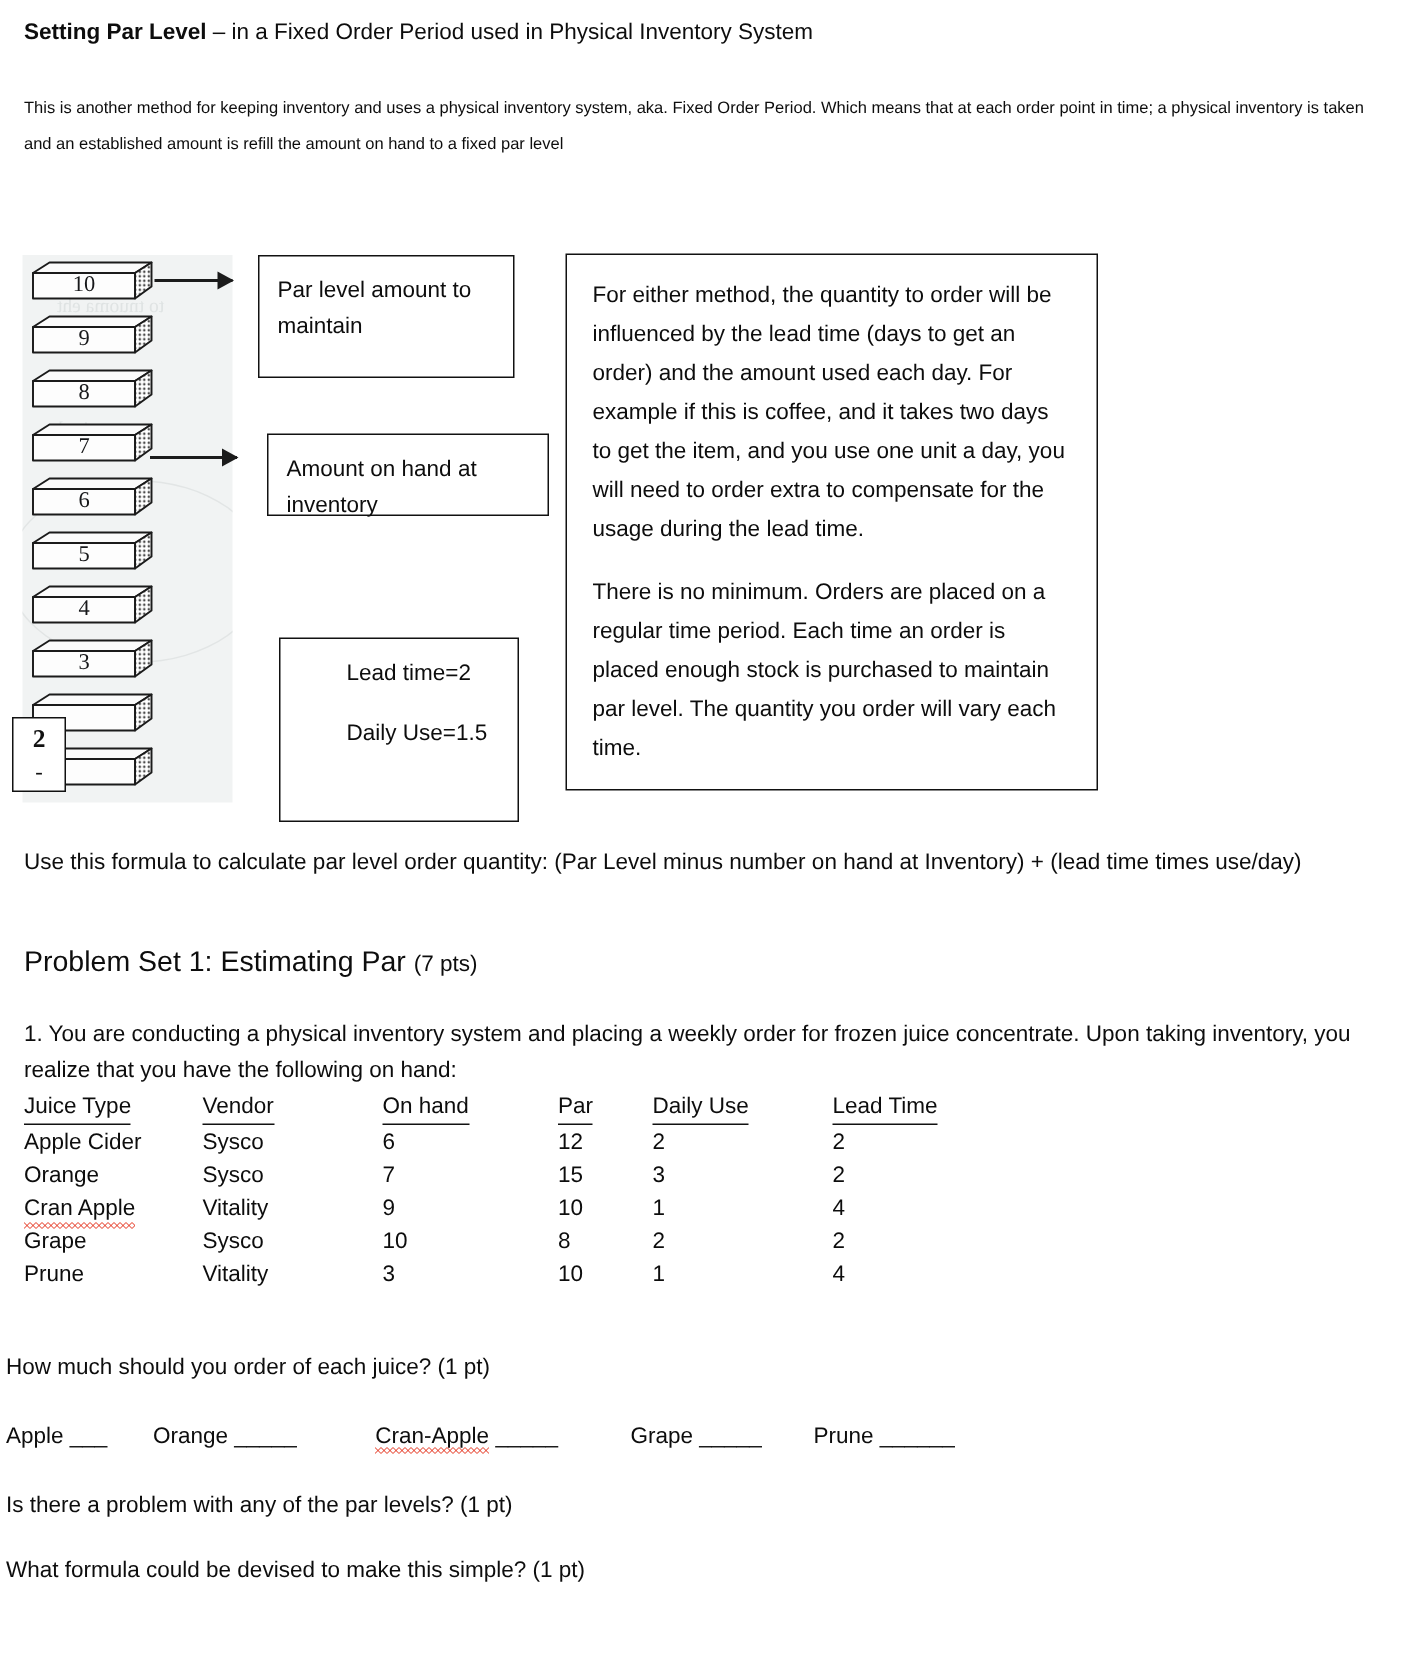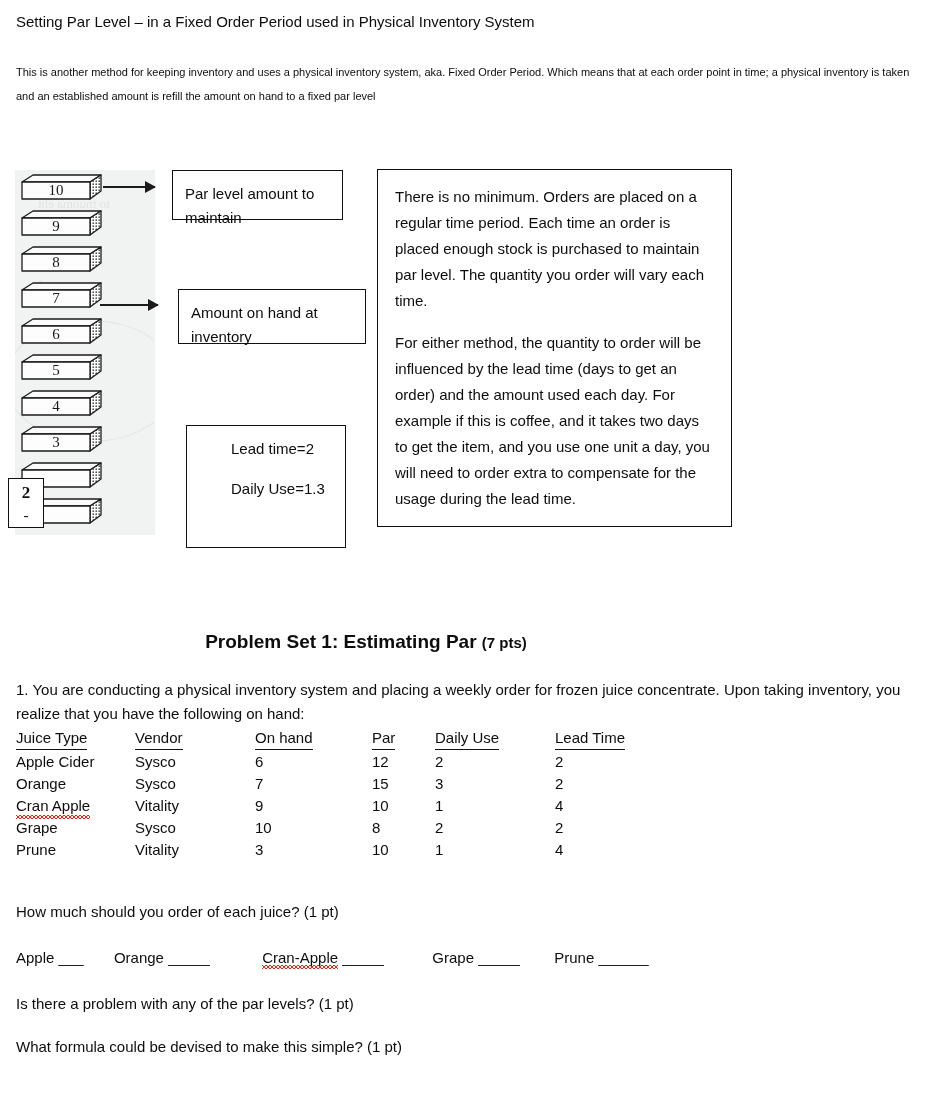--- a/index.html
+++ b/index.html
@@ -20,43 +20,42 @@
 
   .page { position: relative; width: 946px; height: 1102px; }
 
   
   .doc-title {
     position: absolute;
     left: 16px; top: 12px; width: 910px;
     font-size: 15px;
     line-height: 19px;
   }
-  .doc-title .b { font-weight: normal; margin-top: 44px; }
+  .doc-title .b { font-weight: bold; margin-top: 44px; }
 
   .intro-para {
     position: absolute;
     left: 16px; top: 60px; width: 900px;
     font-size: 11px;
     line-height: 24px;
   }
 
   .formula-para {
     position: absolute;
     left: 16px; top: 563px; width: 915px;
     font-size: 15px;
     line-height: 24px;
   }
 
   .ps-heading {
     position: absolute;
     left: 16px; top: 630px; width: 700px;
     font-size: 19px;
-    font-weight: bold;
+    font-weight: normal;
     line-height: 24px;
-    text-align: center;
   }
   .ps-heading .pts { font-size: 15px; }
 
   .q-intro {
     position: absolute;
     left: 16px; top: 678px; width: 905px;
     font-size: 15px;
     line-height: 24px;
   }
 
@@ -128,21 +127,21 @@
   
   .callout {
     position: absolute;
     border: 1.6px solid #111111;
     background: #ffffff;
     box-sizing: border-box;
     font-size: 15px;
     line-height: 24px;
     padding: 11px 12px 10px 12px;
   }
-  .callout.par   { left: 172px; top: 170px;  width: 171px; height: 50px; }
+  .callout.par   { left: 172px; top: 170px;  width: 171px; height: 82px; }
   .callout.onhand{ left: 178px; top: 289px;  width: 188px; height: 55px; }
   .callout.lead  { left: 186px; top: 425px;  width: 160px; height: 123px; padding-left: 44px; }
   .callout.lead .ln2 { margin-top: 16px; }
 
   .callout.explain {
     left: 377px; top: 169px;
     width: 355px; height: 358px;
     padding: 14px 17px;
     line-height: 26px;
   }
@@ -207,21 +206,21 @@
     background-image:
       linear-gradient(45deg, transparent 45%, #e32b15 45%, #e32b15 55%, transparent 55%),
       linear-gradient(-45deg, transparent 45%, #e32b15 45%, #e32b15 55%, transparent 55%);
     background-size: 4px 4px;
     padding-bottom: 3px;
   }
 
   
   .qline {
     position: absolute;
-    left: 16px;
+    left: 4px;
     font-size: 15px;
     line-height: 22px;
     white-space: nowrap;
   }
   .q-order   { top: 901px; }
   .q-blanks  { top: 947px; }
   .q-problem { top: 993px; }
   .q-formula { top: 1036px; }
 
   .blanks-row span.gap { display: inline-block; }
@@ -367,28 +366,29 @@
     <div class="v">2</div>
     <div class="d">-</div>
   </div>
 
   <div class="callout par">Par level amount to maintain</div>
 
   <div class="callout onhand">Amount on hand at inventory</div>
 
   <div class="callout lead">
     <div>Lead time=2</div>
-    <div class="ln2">Daily Use=1.3</div>
+    <div class="ln2">Daily Use=1.5</div>
   </div>
 
   <div class="callout explain">
+    <p>For either method, the quantity to order will be influenced by the lead time (days to get an order) and the amount used each day.  For example if this is coffee, and it takes two days to get the item,  and you use one unit a day, you will need to order extra to compensate for the usage during the lead time.</p>
     <p>There is no minimum. Orders are placed on a regular time period. Each time an order is placed enough stock is purchased to maintain par level. The quantity you order will vary each time.</p>
-    <p>For either method, the quantity to order will be influenced by the lead time (days to get an order) and the amount used each day.  For example if this is coffee, and it takes two days to get the item,  and you use one unit a day, you will need to order extra to compensate for the usage during the lead time.</p>
-  </div>
-
+  </div>
+
+  <div class="formula-para">Use this formula to calculate par level order quantity:  (Par Level minus number on hand at   Inventory)  + (lead time times use/day)</div>
 
   <div class="ps-heading">
     <span>Problem Set 1:  Estimating Par</span>
     <span class="pts">(7 pts)</span>
   </div>
 
   <div class="q-intro">1.  You are conducting a physical inventory system and placing a weekly order for frozen juice concentrate.  Upon taking inventory, you realize that you have the following on hand:</div>
 
   <div class="jtable" id="jtable">
       <div class="row head">

